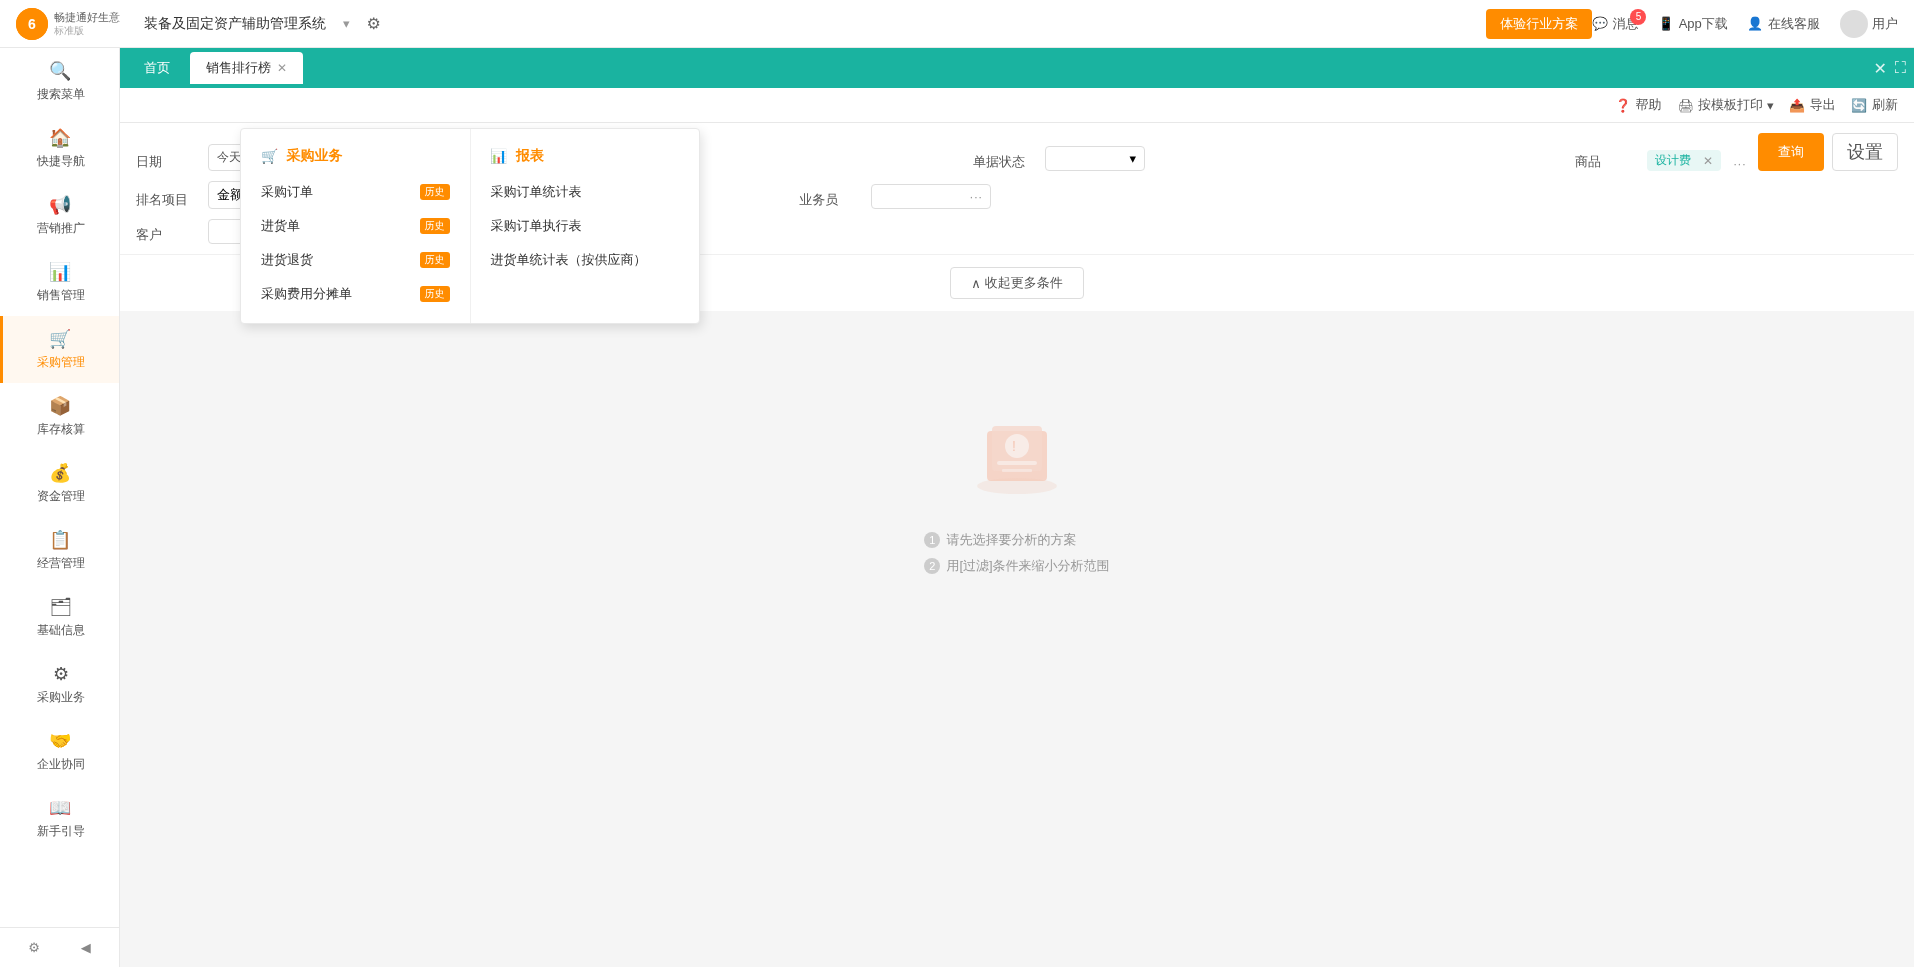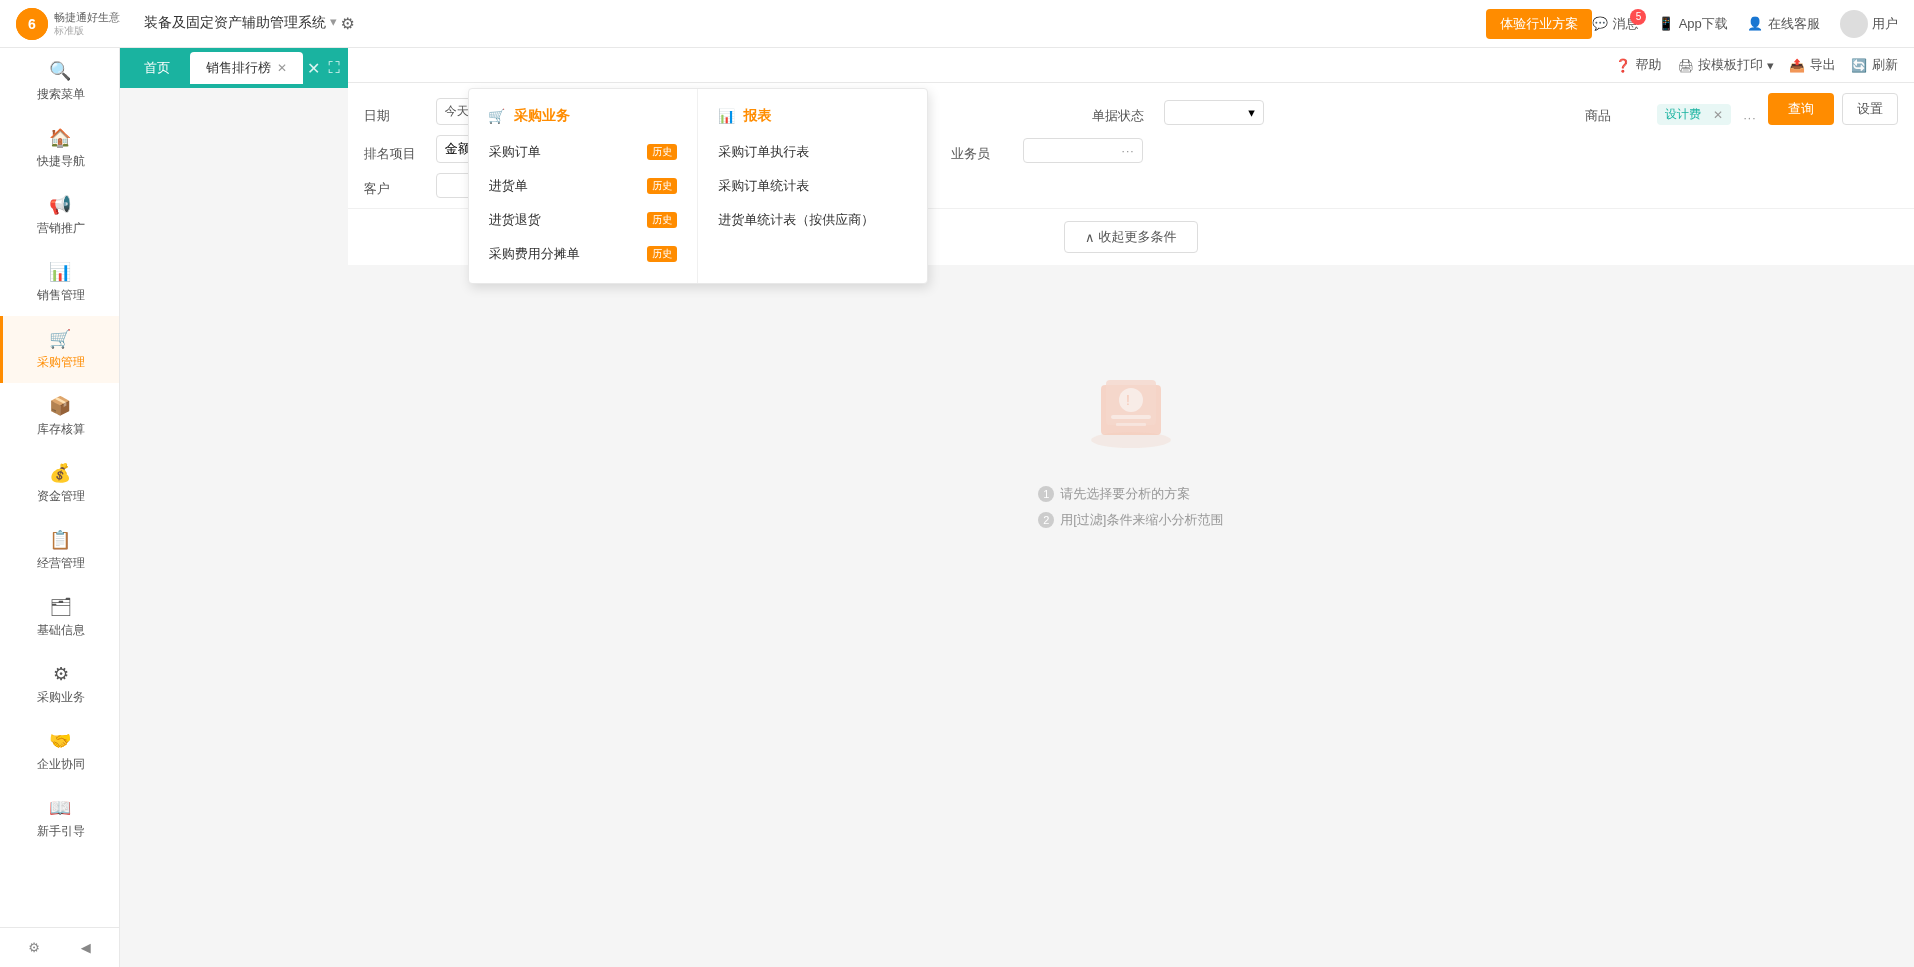--- a/index.html
+++ b/index.html
@@ -35,21 +35,22 @@
       font-weight: bold;
     }
     .logo-text {
       font-size: 11px;
       color: #666;
       line-height: 1.3;
     }
     .system-title {
       flex: 1;
       display: flex;
-      gap: 4px;
+      align-items: center;
+      gap: 17px;
       padding-left: 8px;
     }
     .industry-btn {
       background: #ff8c00;
       color: white;
       border: none;
       padding: 6px 14px;
       border-radius: 4px;
       cursor: pointer;
       font-size: 13px;
@@ -136,21 +137,21 @@
       align-items: center;
       justify-content: space-around;
       padding: 12px 8px;
       border-top: 1px solid #e8e8e8;
     }
 
     
     .content-area {
       flex: 1;
       display: flex;
-      flex-direction: row;
+      flex-direction: column;
       overflow: hidden;
     }
 
     
     .tab-bar {
       height: 40px;
       background: #1ab3a0;
       display: flex;
       align-items: center;
       padding: 0 8px;
@@ -258,21 +259,21 @@
       cursor: pointer;
       font-size: 13px;
     }
     .btn-setting {
       background: white;
       color: #555;
       border: 1px solid #ddd;
       padding: 6px 14px;
       border-radius: 4px;
       cursor: pointer;
-      font-size: 13px;
+      font-size: 18px;
     }
     .toolbar-btn {
       display: flex;
       align-items: center;
       gap: 4px;
       color: #555;
       cursor: pointer;
       font-size: 13px;
     }
     .collapse-btn {
@@ -540,24 +541,24 @@
             <span class="history-badge">历史</span>
           </div>
         </div>
 
         <div class="dropdown-col">
           <div class="dropdown-header">
             <span>📊</span>
             <span>报表</span>
           </div>
           <div class="dropdown-item">
+            <span>采购订单统计表</span>
+          </div>
+          <div class="dropdown-item">
             <span>采购订单执行表</span>
-          </div>
-          <div class="dropdown-item">
-            <span>采购订单统计表</span>
           </div>
           <div class="dropdown-item">
             <span>进货单统计表（按供应商）</span>
           </div>
         </div>
       </div>
 
       <div style="padding: 8px 16px; background: white; border-bottom: 1px solid #e8e8e8; display: flex; align-items: center; gap: 16px; justify-content: flex-end;">
         <div class="toolbar-btn">
           <span>❓</span>

